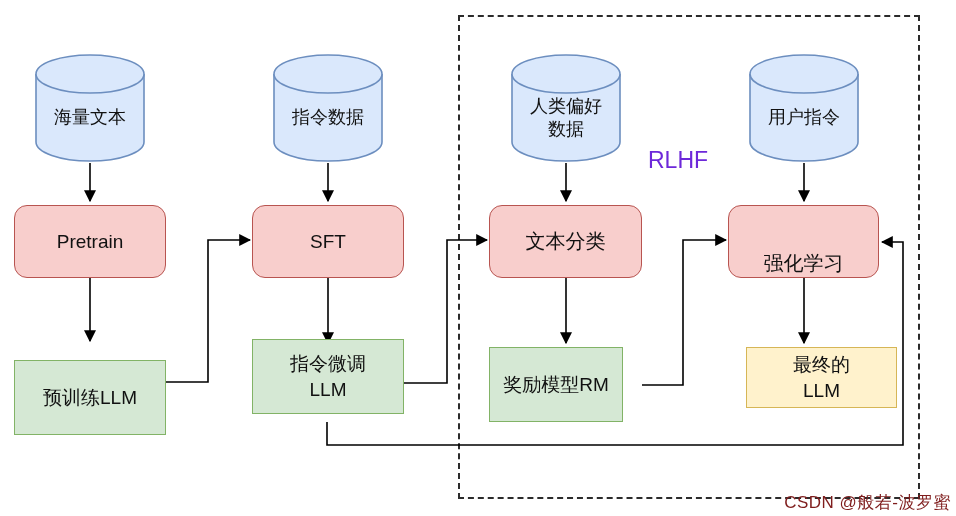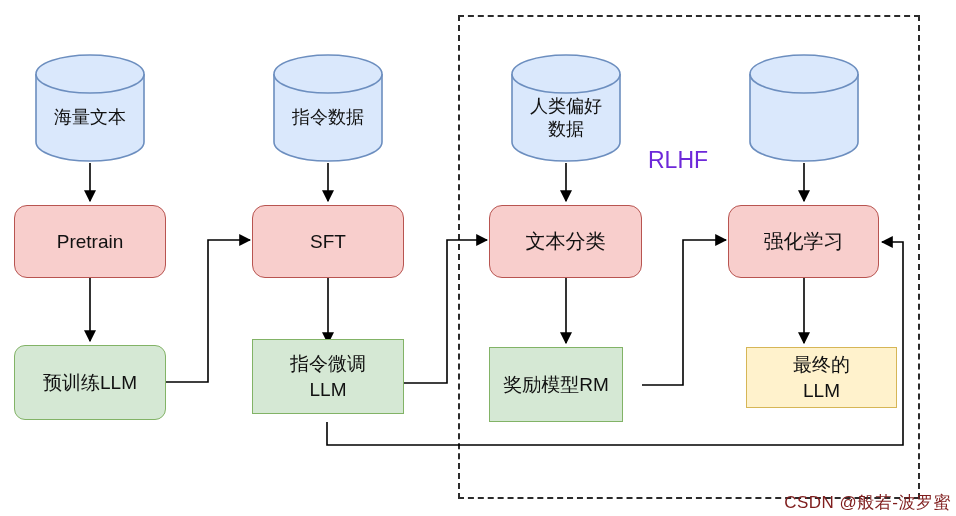--- a/index.html
+++ b/index.html
@@ -117,36 +117,37 @@
       <ellipse cx="56" cy="21" rx="54" ry="19" fill="#dae8fc" stroke="#6c8ebf" stroke-width="1.6"></ellipse>
     </svg>
     <div class="label">指令数据</div>
   </div>
 
   <div class="cyl" style="left:748px;top:53px;">
     <svg width="112" height="110" viewBox="0 0 112 110">
       <path d="M2,21 L2,89 A54,19 0 0 0 110,89 L110,21" fill="#dae8fc" stroke="#6c8ebf" stroke-width="1.6"></path>
       <ellipse cx="56" cy="21" rx="54" ry="19" fill="#dae8fc" stroke="#6c8ebf" stroke-width="1.6"></ellipse>
     </svg>
+    <div class="label">用户指令</div>
   </div>
 
   <div class="proc en" style="left:14px;top:205px;">
     <span>Pretrain</span>
   </div>
   <div class="proc cn" style="left:489px;top:205px;width:153px;">
     <span>文本分类</span>
   </div>
   <div class="proc en" style="left:252px;top:205px;">
     <span>SFT</span>
   </div>
-  <div class="proc cn" style="left:728px;top:205px;width:151px;">
+  <div class="proc cn" style="left:728px;top:205px;width:151px;align-items:flex-end;">
     <span>强化学习</span>
   </div>
 
-  <div class="outb" style="left:14px;top:345px;border-radius:11px;">
+  <div class="outb" style="left:14px;top:360px;">
     <span>预训练LLM</span>
   </div>
   <div class="outb" style="left:252px;top:339px;">
     <span>指令微调
 LLM</span>
   </div>
   <div class="outb" style="left:489px;top:347px;width:134px;">
     <span>奖励模型RM</span>
   </div>
   <div class="outb final" style="left:728px;top:347px;width:151px;height:61px;margin-left:18px;">

